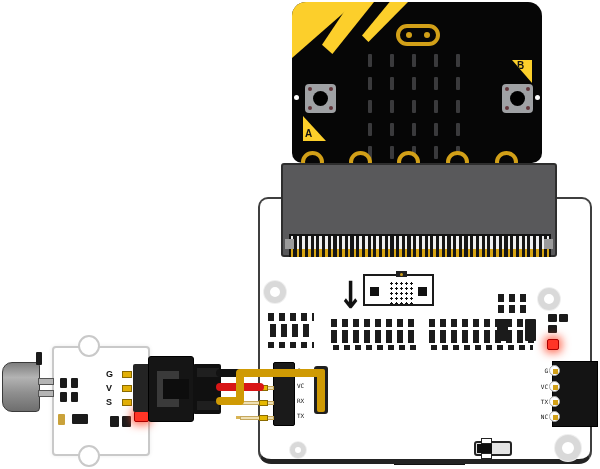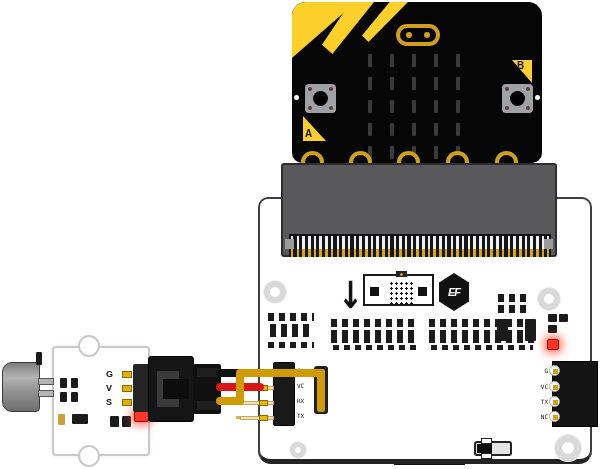--- a/index.html
+++ b/index.html
@@ -183,23 +183,20 @@
 
     <div class="arrow-glyph" style="left:78px;top:74px;">↓</div>
     <div class="buzzer">
       <span class="sq" style="left:5px;"></span>
       <span class="sq" style="right:5px;"></span>
       <span class="dots"></span>
       <span class="topc">
           <i></i>
         </span>
     </div>
-    <div class="eflogo">
-      <span>EF</span>
-    </div>
   </div>
 
   <div class="vfree" style="left:315px;top:344px;">~ PWM&amp;ADC</div>
   <div class="vfree" style="left:310px;top:409px;font-size:6px;">G 3V3</div>
   <div class="vfree" style="left:535px;top:402px;letter-spacing:1px;">G VCC S</div>
   <div class="vfree" style="left:312px;top:451px;font-weight:bold;font-size:8px;line-height:9px;">I2C</div>
   <div class="vfree" style="left:392px;top:455px;font-weight:bold;font-size:8px;line-height:9px;">SPI</div>
   <div class="vfree" style="left:481px;top:430px;font-size:6px;">3.3V</div>
   <div class="vfree" style="left:493px;top:430px;font-size:6px;">VCC</div>
   <div class="vfree" style="left:505px;top:430px;font-size:6px;">5V</div>

